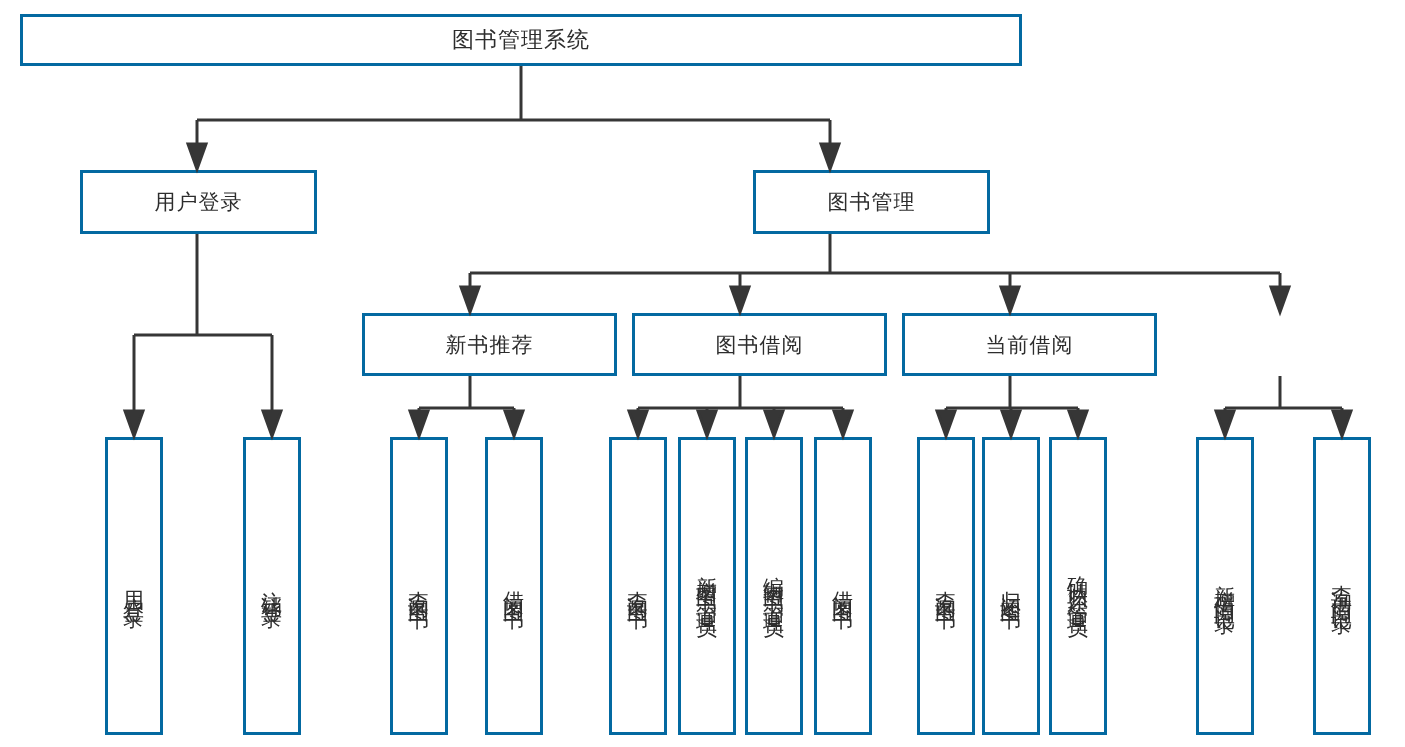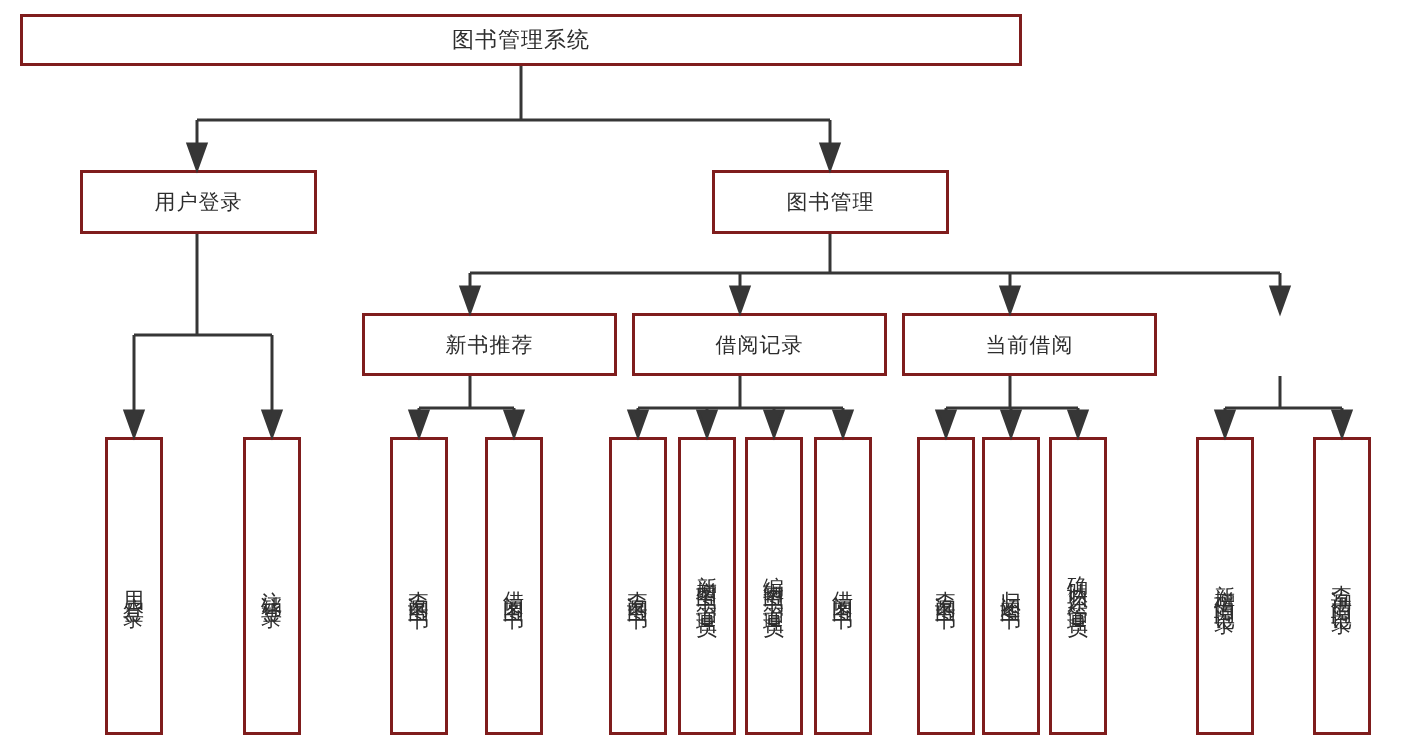--- a/index.html
+++ b/index.html
@@ -19,21 +19,21 @@
     position: absolute;
     left: 0;
     top: 0;
     z-index: 3;
     pointer-events: none;
   }
   .node {
     position: absolute;
     box-sizing: border-box;
     background: #ffffff;
-    border: 3px solid #7f1d1d;
+    border: 3px solid #0369a1;
     color: #2d2d2d;
     display: flex;
     align-items: center;
     justify-content: center;
     z-index: 2;
   }
   .node.h {
     font-size: 21px;
     letter-spacing: 1px;
   }
@@ -154,24 +154,24 @@
         <polygon points="1216,411 1234,411 1225,436"></polygon>
         <line x1="1342" y1="408" x2="1342" y2="414"></line>
         <polygon points="1333,411 1351,411 1342,436"></polygon>
       </g>
     </g>
   </svg>
 
   <div class="node h root">图书管理系统</div>
 
   <div class="node h l2" style="left:80px;">用户登录</div>
-  <div class="node h l2" style="left:712px;">图书管理</div>
+  <div class="node h l2" style="left:753px;">图书管理</div>
 
   <div class="node h l3" style="left:362px;">新书推荐</div>
-  <div class="node h l3" style="left:632px;">借阅记录</div>
+  <div class="node h l3" style="left:632px;">图书借阅</div>
   <div class="node h l3" style="left:902px;">当前借阅</div>
 
   <div class="node leaf" style="left:105px;">用户登录</div>
   <div class="node leaf" style="left:243px;">注销登录</div>
 
   <div class="node leaf" style="left:390px;">查询图书</div>
   <div class="node leaf" style="left:485px;">借阅图书</div>
 
   <div class="node leaf" style="left:609px;">查询图书</div>
   <div class="node leaf" style="left:678px;">新增图书（管理员）</div>

